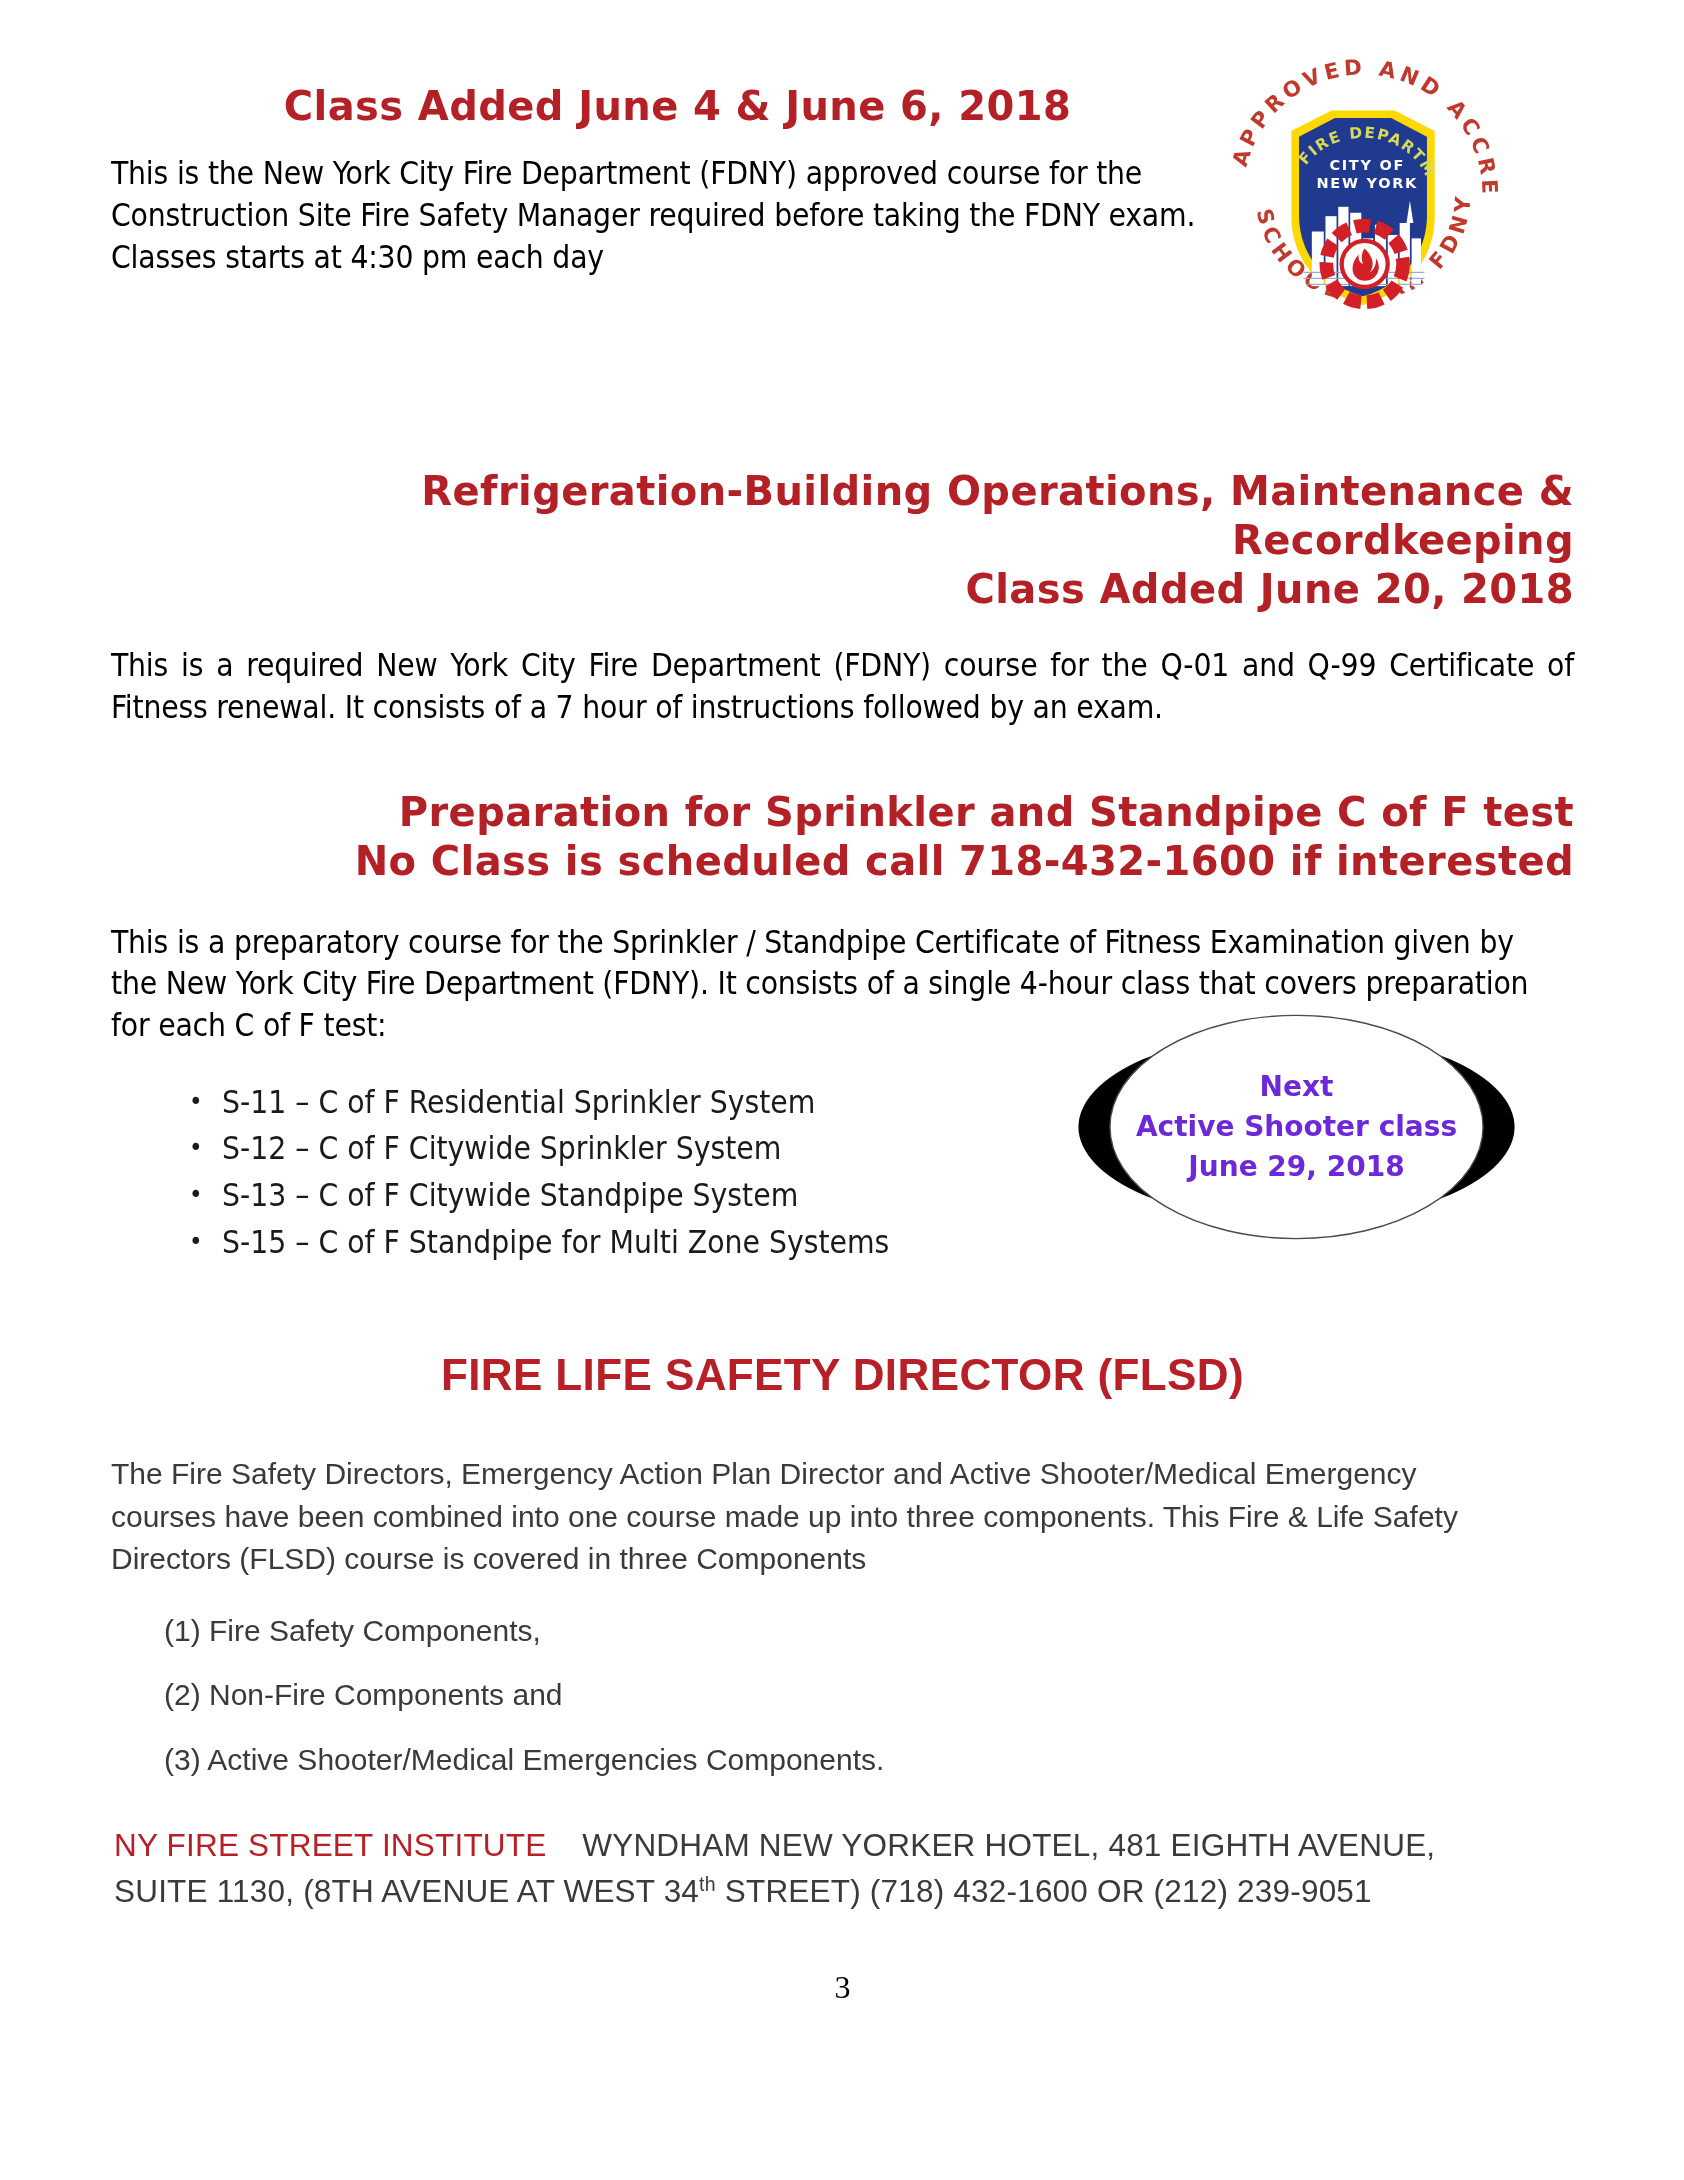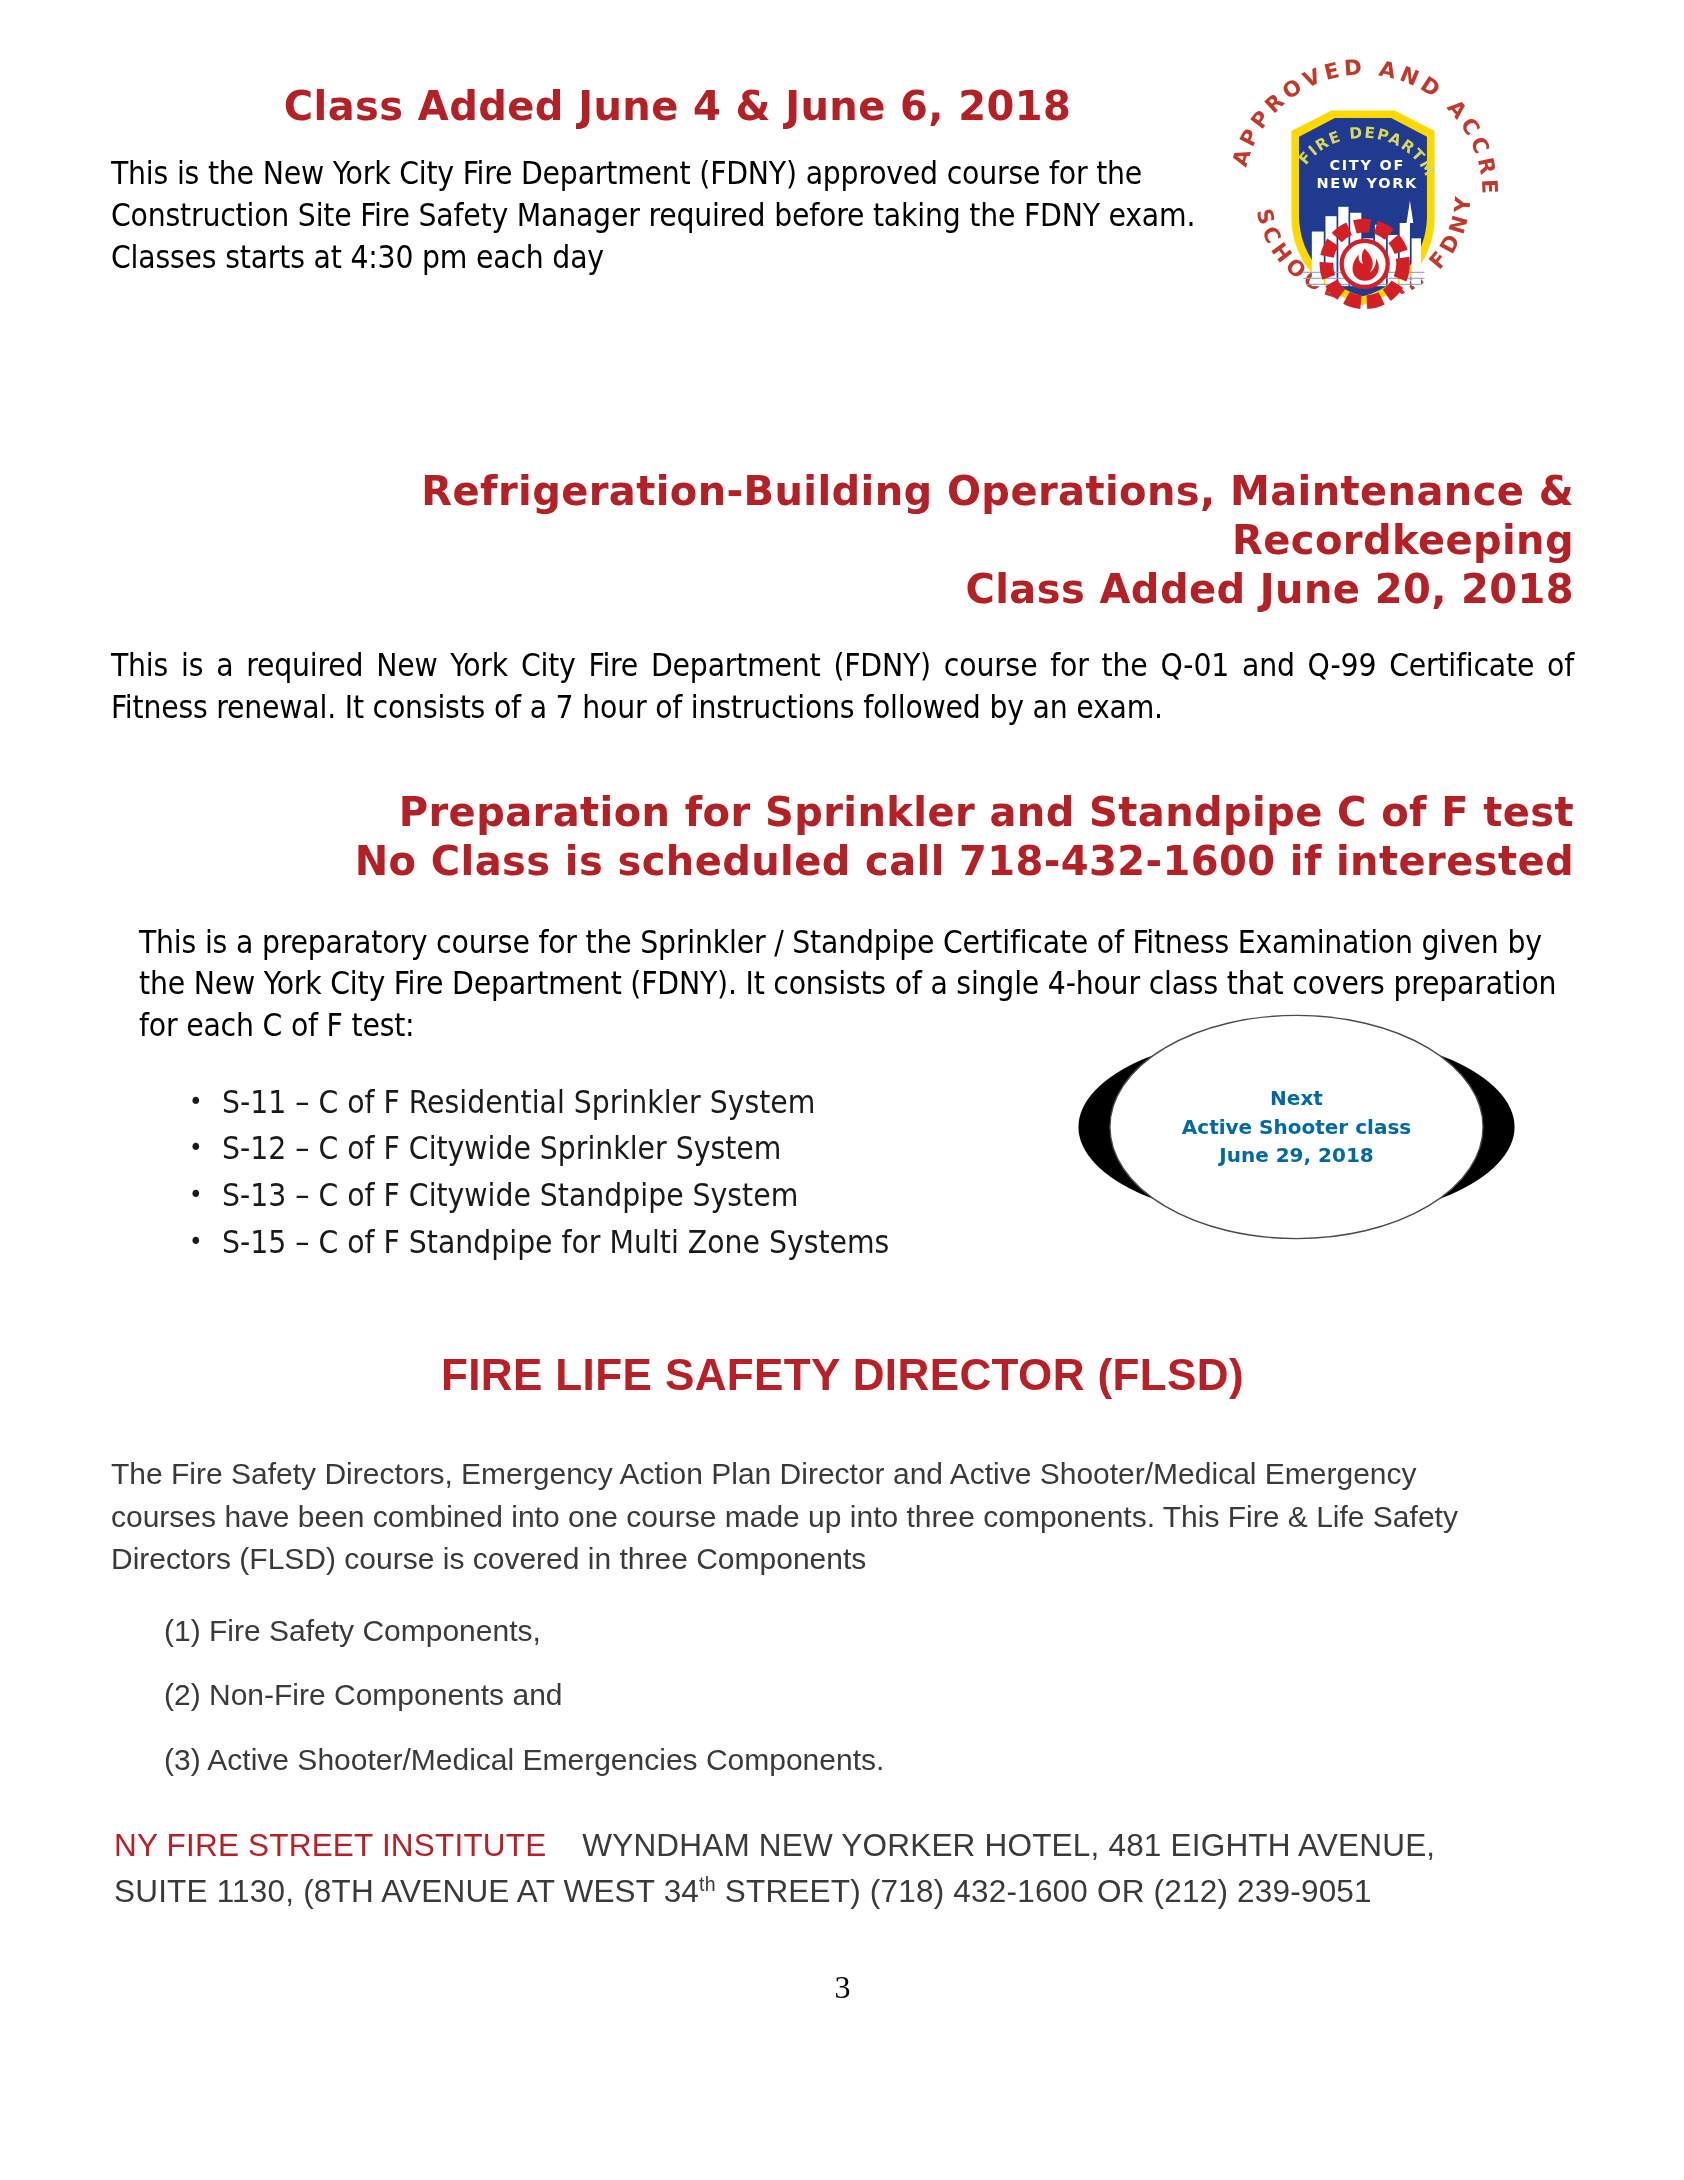--- a/index.html
+++ b/index.html
@@ -86,21 +86,20 @@
   #sec-sprinkler {
     position: absolute;
     left: 111px;
     top: 788px;
     width: 1463px;
   }
   #sec-sprinkler .comic-head { font-size: 40px; }
   #sprinkler-para {
     margin-top: 36px;
     width: 1440px;
-    margin-left: 28px;
   }
   #sprinkler-list {
     margin: 8.5px 0 0 0;
     padding: 0;
     list-style: none;
   }
   #sprinkler-list li {
     font-family: "DejaVu Sans Condensed", "DejaVu Sans", sans-serif;
     font-size: 31.5px;
     line-height: 1.48;
@@ -124,24 +123,24 @@
     width: 443px;
     height: 230px;
   }
   #active-shooter-callout .oval-text {
     position: absolute;
     left: 0; top: 0; right: 0; bottom: 0;
     display: flex;
     flex-direction: column;
     align-items: center;
     justify-content: center;
-    color: #0369a1;
+    color: #6d28d9;
     font-family: "DejaVu Sans", sans-serif;
     font-weight: bold;
-    font-size: 20px;
+    font-size: 28px;
     line-height: 1.42;
     text-align: center;
   }
 
   
   #sec-flsd {
     position: absolute;
     left: 111px;
     top: 1350px;
     width: 1463px;

